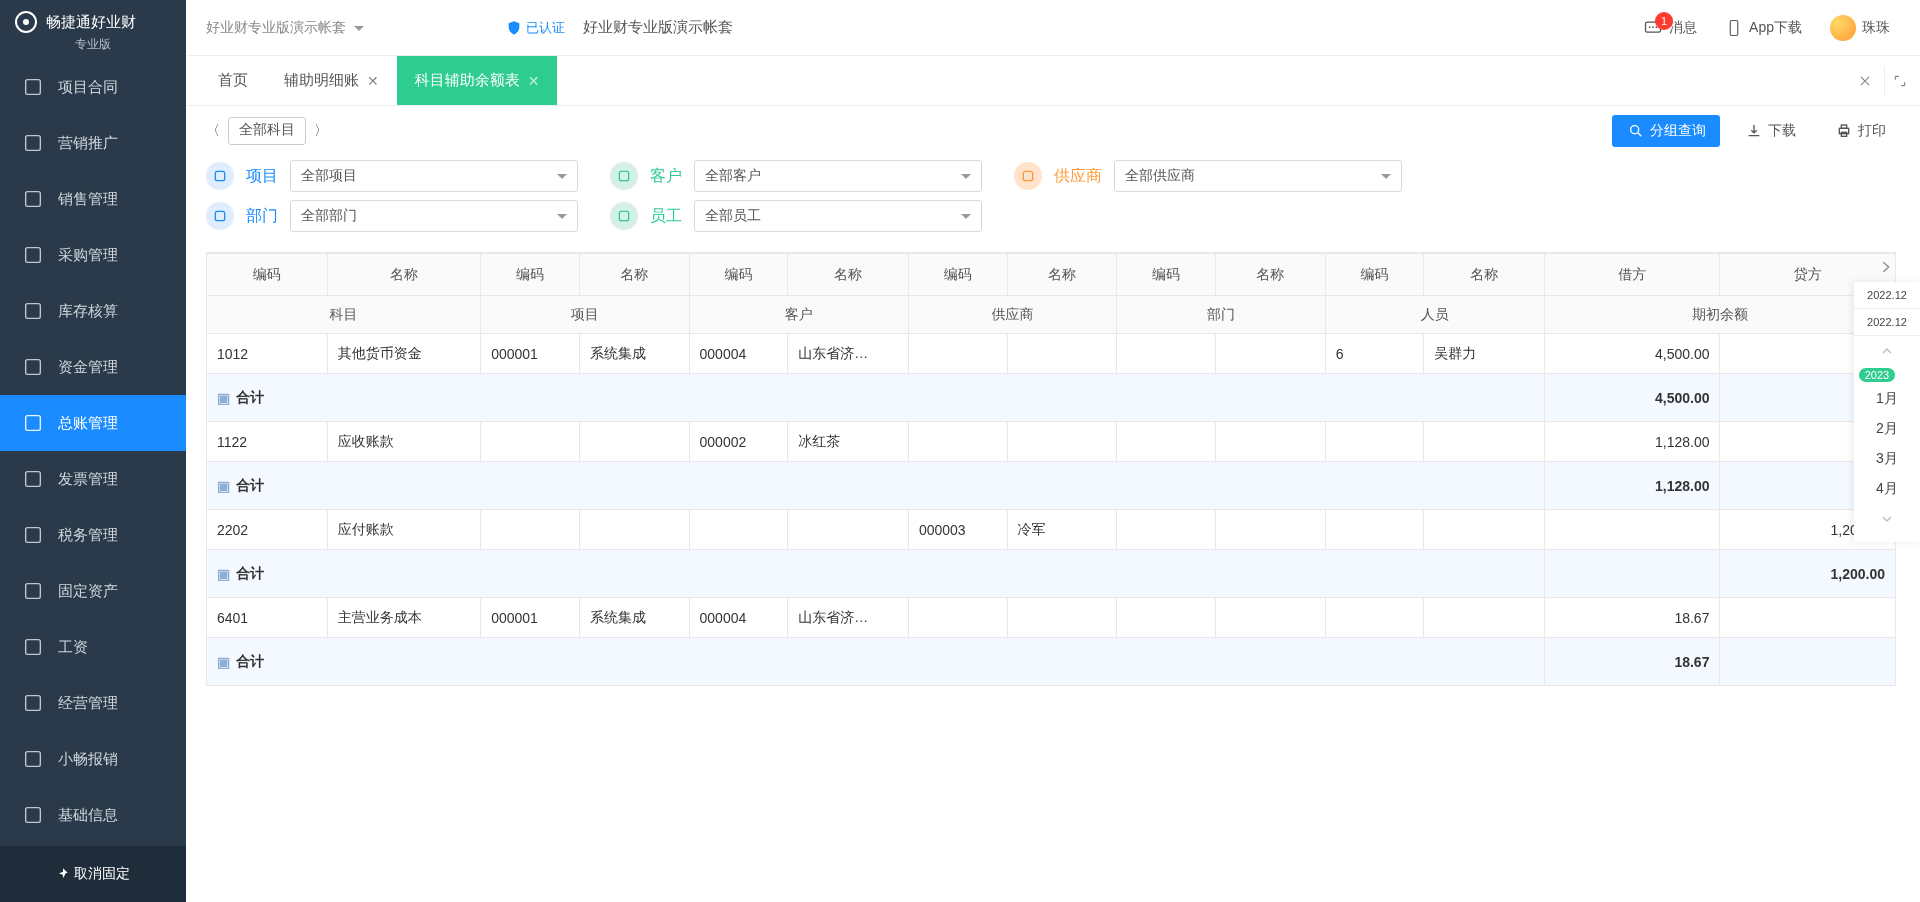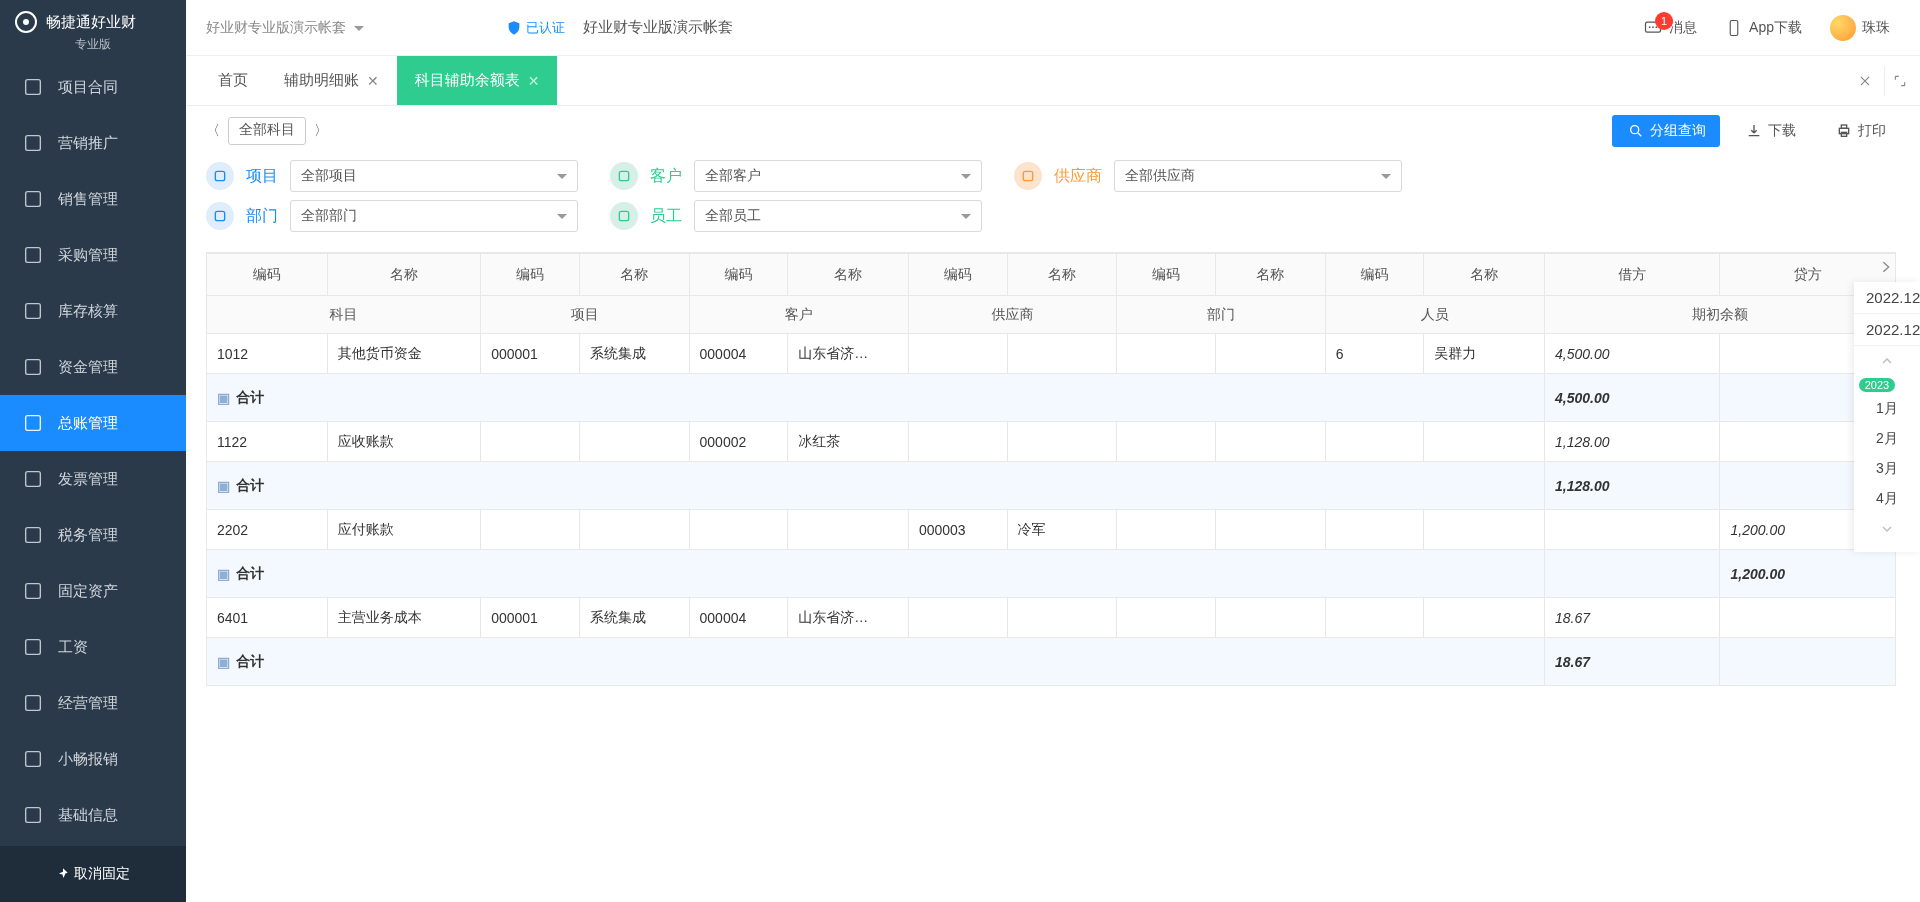--- a/index.html
+++ b/index.html
@@ -65,29 +65,29 @@
 .filter-label.orange { color: #ff9933; }
 .select { width: 288px; height: 32px; border: 1px solid #d9d9d9; border-radius: 3px; padding: 0 10px; display: flex; align-items: center; justify-content: space-between; color: #555; font-size: 14px; background: #fff; cursor: pointer; }
 
 
 .table-wrap { flex: 1; overflow: auto; border-top: 1px solid #e8e8e8; position: relative; margin: 0 24px 0 20px; }
 table { border-collapse: collapse; width: 100%; table-layout: fixed; }
 th, td { border: 1px solid #e8e8e8; padding: 0 10px; font-size: 14px; height: 40px; text-align: center; white-space: nowrap; overflow: hidden; text-overflow: ellipsis; }
 thead th { background: #fafafa; color: #555; font-weight: 400; height: 38px; }
 thead tr:first-child th { height: 42px; }
 td.left { text-align: left; }
-td.right { text-align: left; font-style: italic; }
+td.right { text-align: right; }
 tr.subtotal td { background: #f3f9ff; font-weight: 600; color: #333; height: 48px; }
 .subtotal-label { display: inline-flex; align-items: center; gap: 6px; }
 .gift-icon { color: #8faed6; }
 .expand-col { position: absolute; right: 2px; top: 6px; color: #888; cursor: pointer; z-index: 2; }
 
 
 .period-panel { position: absolute; right: 0; top: 282px; width: 66px; background: #fff; box-shadow: -2px 0 8px rgba(0,0,0,.08); z-index: 10; padding-bottom: 8px; }
-.period-range { font-size: 15px; padding: 7px 12px; text-align: right; color: #444; border-bottom: 1px solid #f0f0f0; cursor: pointer; }
+.period-range { font-size: 11px; padding: 7px 12px; text-align: center; color: #444; border-bottom: 1px solid #f0f0f0; cursor: pointer; }
 .period-scroll-btn { height: 30px; display:flex; align-items:center; justify-content:center; color:#bbb; cursor:pointer; }
 .period-month { font-size: 14px; text-align: center; padding: 6px 0; color: #444; cursor: pointer; }
 .period-month.disabled { color: #bbb; }
 .period-month.active { background: #1a8cff; color: #fff; border-radius: 12px; margin: 2px 6px; padding: 4px 0; }
 .period-year-tag { background: #2ecc8f; color: #fff; font-size: 11px; border-radius: 8px; padding: 1px 6px; display: inline-block; margin: 2px auto; position: relative; left: -10px; }
 
 
 .chev-down::after { content: ""; display: inline-block; border: 5px solid transparent; border-top-color: #999; transform: translateY(3px); }
 </style>
 </head>

